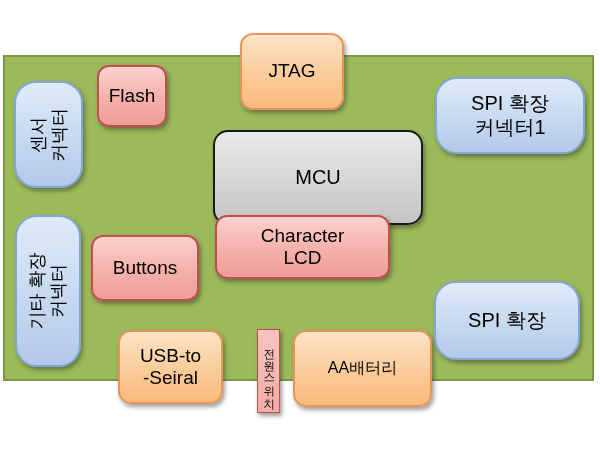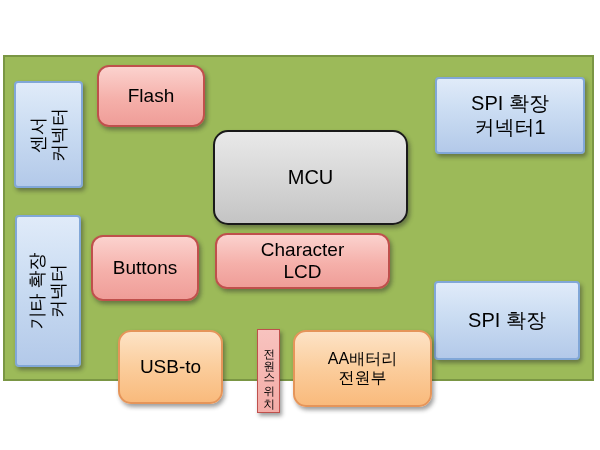--- a/index.html
+++ b/index.html
@@ -20,35 +20,35 @@
   .pink{
     background:linear-gradient(180deg,#fbd2ce 0%,#f5b0aa 55%,#ef9d98 100%);
     border:2px solid #bf504c;border-radius:12px;
   }
   .orange{
     background:linear-gradient(180deg,#fde3c6 0%,#fbcd9c 50%,#f9ba7c 100%);
     border:2px solid #e5955a;border-radius:13px;
   }
   .blue{
     background:linear-gradient(180deg,#e0ebf9 0%,#cadcf2 45%,#b3c9e9 100%);
-    border:2px solid #81a7d7;border-radius:4px;
+    border:2px solid #81a7d7;border-radius:22px;
   }
   .gray{
     background:linear-gradient(180deg,#e9e9e9 0%,#d7d7d7 50%,#c4c4c4 100%);
     border:2px solid #1a1a1a;border-radius:15px;
   }
   
   .b-sensor {left:14px; top:81px;  width:69px;  height:107px;}
   .b-etc    {left:15px; top:215px; width:66px;  height:152px;}
-  .b-flash  {left:97px; top:65px;  width:108px;  height:62px;  font-size:19px;}
+  .b-flash  {left:97px; top:65px;  width:70px;  height:62px;  font-size:19px;}
   .b-leds   {left:97px; top:137px; width:93px;  height:79px;  font-size:19px;}
   .b-buttons{left:91px; top:235px; width:108px; height:66px;  font-size:19px;}
   .b-jtag   {left:240px;top:33px;  width:104px; height:77px;  font-size:19px;}
-  .b-mcu    {left:213px;top:130px; width:195px; height:95px;  font-size:20px;}
-  .b-lcd    {left:215px;top:233px; width:175px; height:56px;  font-size:19px;}
+  .b-mcu    {left:213px;top:130px; width:210px; height:95px;  font-size:20px;}
+  .b-lcd    {left:215px;top:215px; width:175px; height:64px;  font-size:19px;}
   .b-spi1   {left:435px;top:77px;  width:150px; height:77px;  font-size:20px;}
   .b-spi2   {left:434px;top:281px; width:146px; height:79px;  font-size:20px;}
   .b-usb    {left:118px;top:330px; width:105px; height:74px;  font-size:19px;}
   .b-batt   {left:293px;top:330px; width:139px; height:77px;  font-size:16px;}
   .b-switch {
     left:257px;top:329px;width:23px;height:84px;border-radius:0;
     border-width:1.5px;
     background:linear-gradient(180deg,#f8c3bf 0%,#f3aca7 100%);
   }
   .b-switch .vtext{
@@ -87,20 +87,23 @@
 
   <div class="block pink b-flash">
     <span class="line">Flash</span>
   </div>
 
 
   <div class="block pink b-buttons">
     <span class="line">Buttons</span>
   </div>
 
+  <div class="block orange b-jtag">
+    <span class="line">JTAG</span>
+  </div>
 
   <div class="block gray b-mcu">
     <span class="line">MCU</span>
   </div>
 
   <div class="block pink b-lcd">
     <span class="line">Character</span>
     <span class="line">LCD</span>
   </div>
 
@@ -108,24 +111,24 @@
     <span class="line">SPI 확장</span>
     <span class="line">커넥터1</span>
   </div>
 
   <div class="block blue b-spi2">
     <span class="line">SPI 확장</span>
   </div>
 
   <div class="block orange b-usb">
     <span class="line">USB-to</span>
+    <span class="line">-Seiral</span>
   </div>
 
   <div class="block pink b-switch">
     <span class="vtext">전원스위치</span>
   </div>
 
   <div class="block orange b-batt">
     <span class="line">AA배터리</span>
-    <span class="line">전원부</span>
   </div>
 
 </div>
 
 </body></html>

